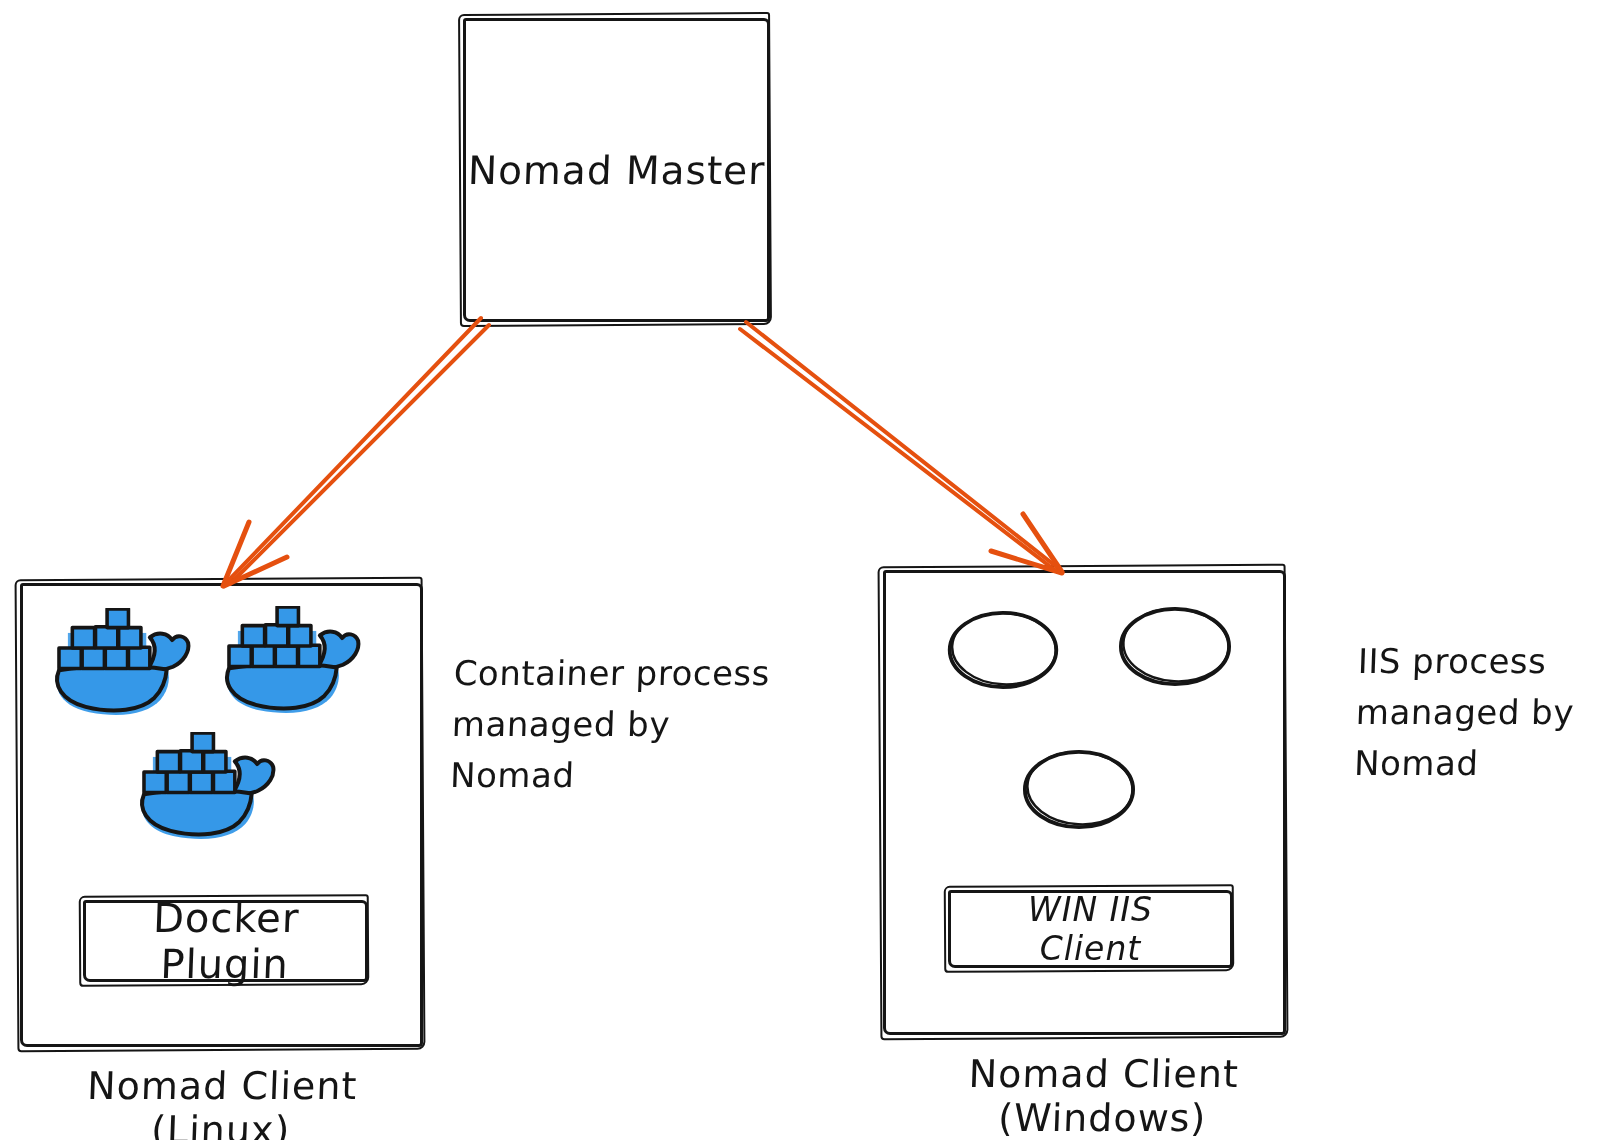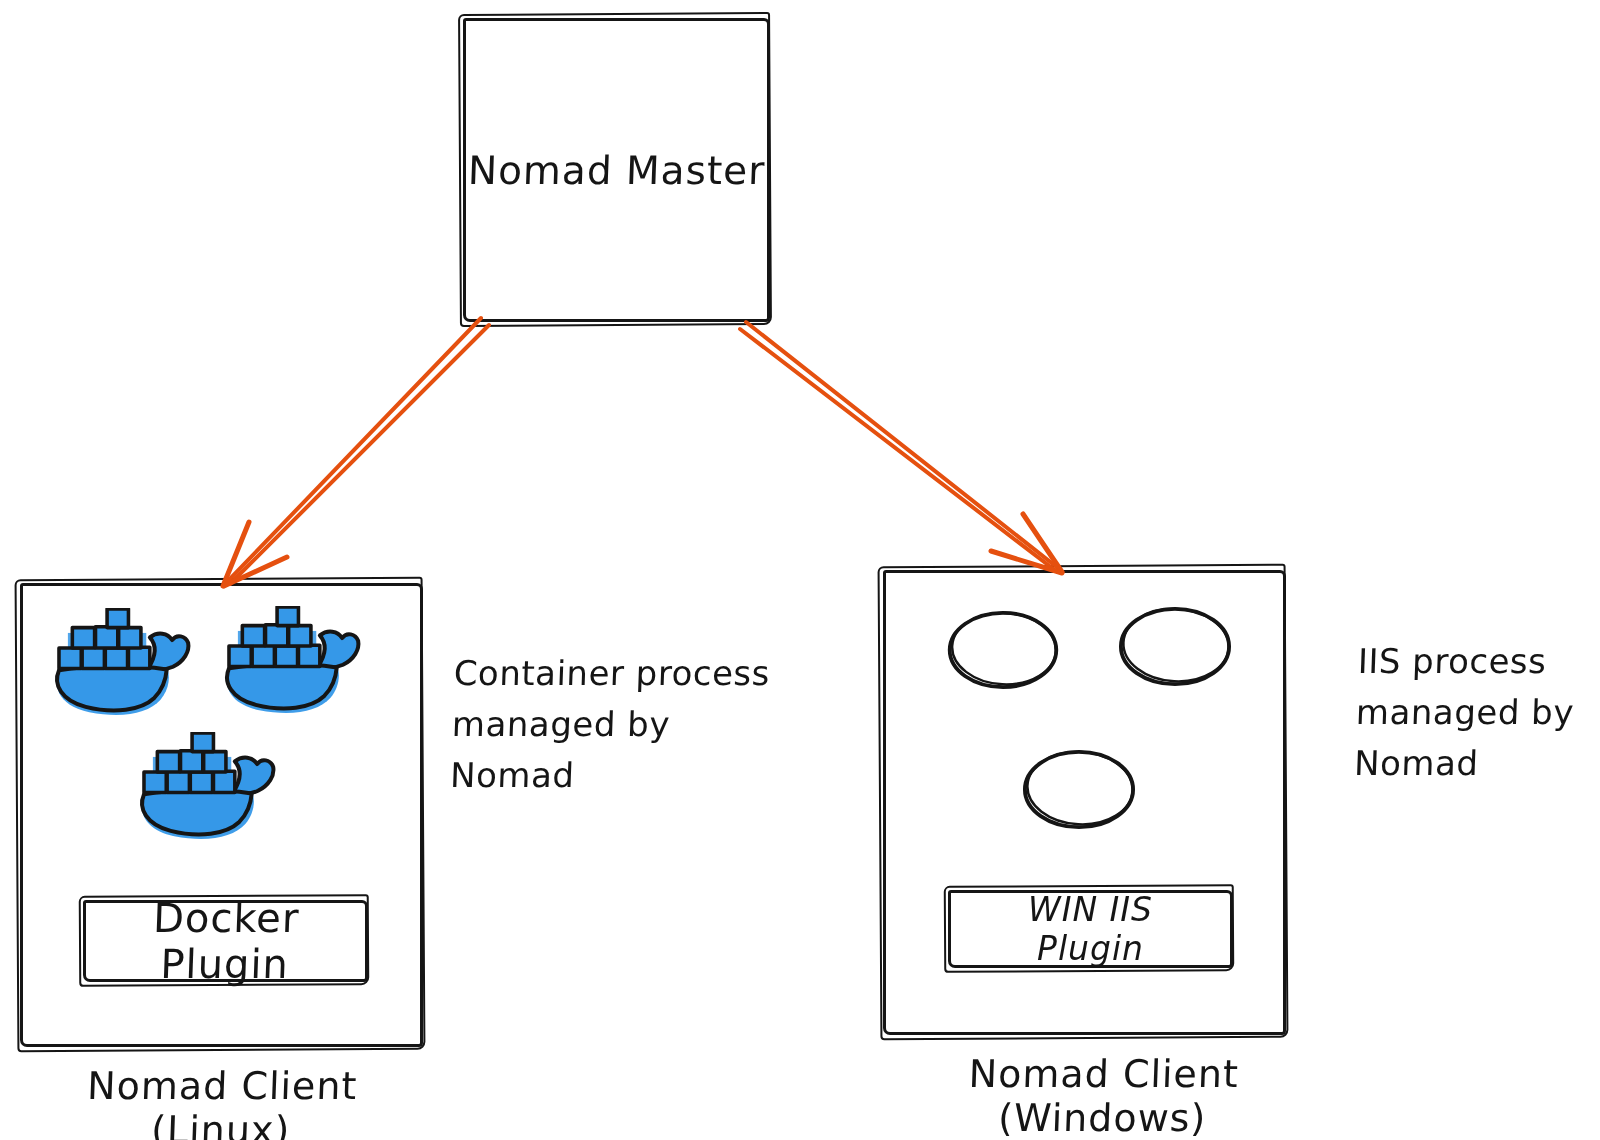--- a/index.html
+++ b/index.html
@@ -102,21 +102,21 @@
       <use href="#proc"></use>
     </svg>
   <svg class="icon-abs" style="left:1114px;top:604px" width="122" height="85" viewBox="0 0 124 88">
       <use href="#proc"></use>
     </svg>
   <svg class="icon-abs" style="left:1017px;top:747px" width="124" height="85" viewBox="0 0 124 88">
       <use href="#proc"></use>
     </svg>
   <div class="sketch-box plugin-box winiis-plugin-box">
     <div class="winiis-line">WIN IIS</div>
-    <div class="winiis-line">Plugin</div>
+    <div class="winiis-line">Client</div>
   </div>
   <div class="caption caption-windows hand">Nomad Client (Windows)</div>
 
   <div class="annotation annotation-left hand">
     <div>Container process</div>
     <div>managed by</div>
     <div>Nomad</div>
   </div>
   <div class="annotation annotation-right hand">
     <div>IIS process</div>

